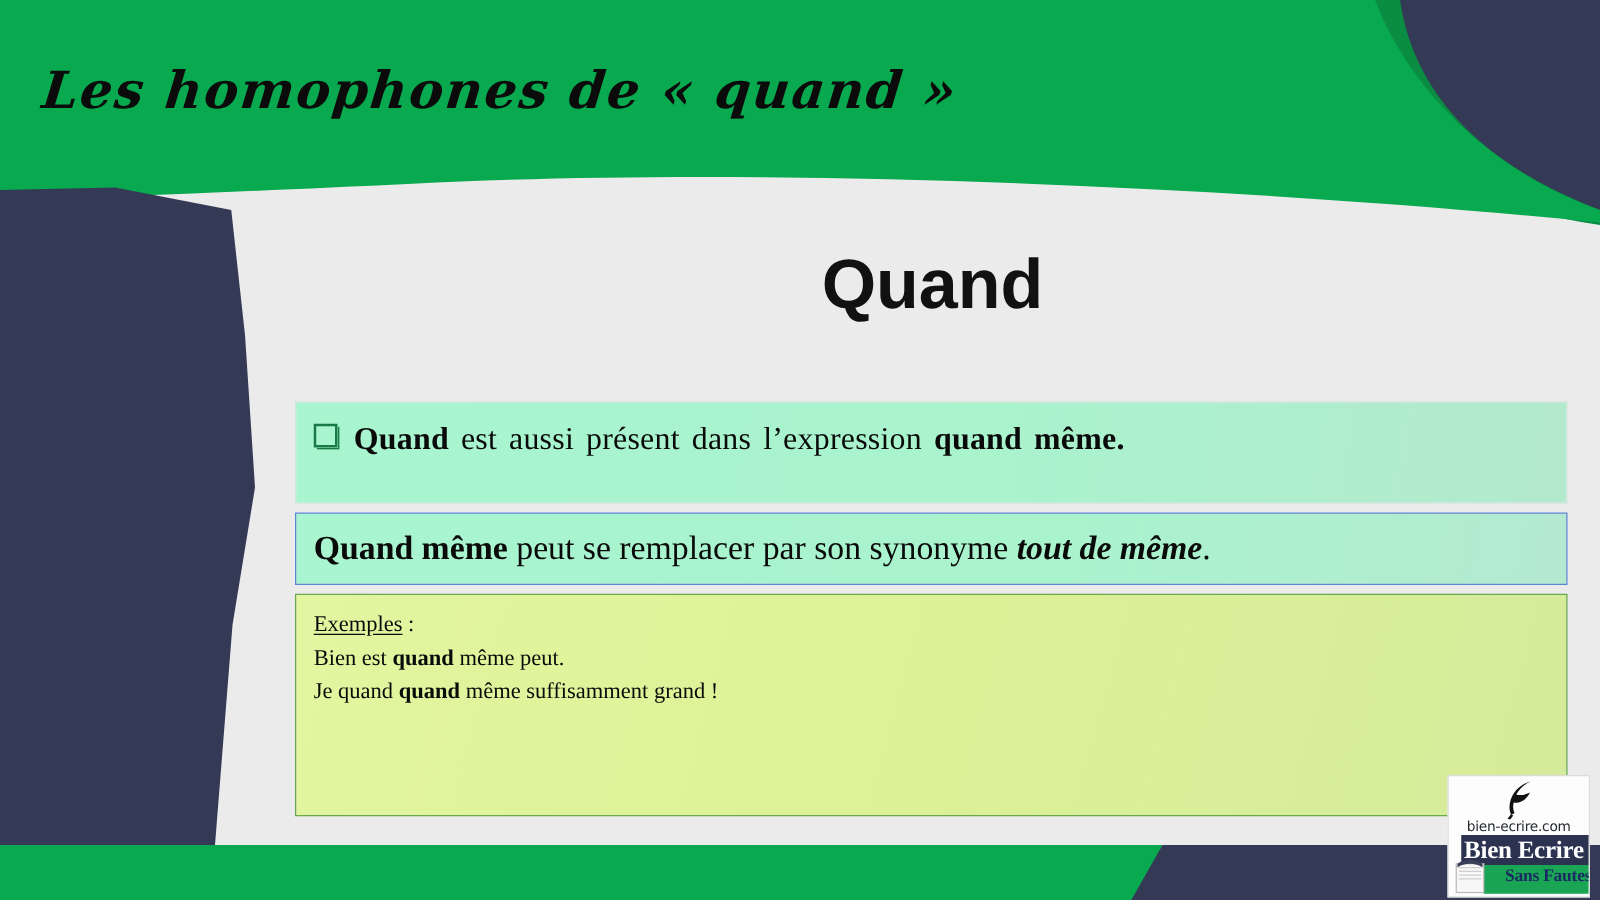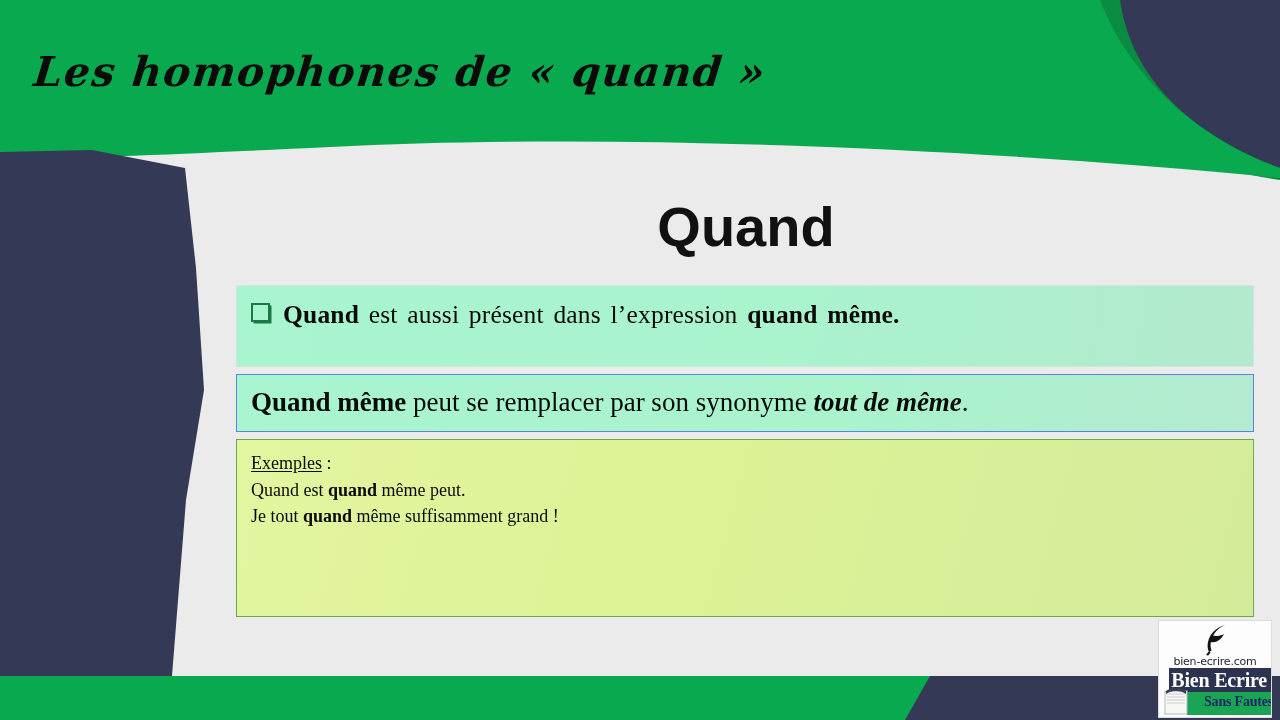--- a/index.html
+++ b/index.html
@@ -54,20 +54,21 @@
     color: #111111;
   }
 
   
   .box {
     position: absolute;
     left: 236px;
     width: 1018px;
     box-sizing: border-box;
     color: #0a0a0a;
+    margin-top: 36px;
   }
   .box1 {
     top: 285px;
     height: 82px;
     background: linear-gradient(100deg, #a8f5cf 0%, #a9f3cd 55%, #b3e9cd 100%);
     border: 1px solid #cfe6dc;
     padding: 10px 14px 0 14px;
   }
   .box2 {
     top: 374px;
@@ -231,24 +232,24 @@
     <div class="line l2">
       <span class="b">Quand même</span><span> peut se remplacer par son synonyme </span><span class="bi">tout de même</span><span>.</span>
     </div>
   </div>
 
   <div class="box box3">
     <div class="line">
       <span class="u">Exemples</span><span> :</span>
     </div>
     <div class="line">
-      <span>Quand est </span><span class="b">quand</span><span> même peut.</span>
+      <span>Bien est </span><span class="b">quand</span><span> même peut.</span>
     </div>
     <div class="line">
-      <span>Je tout </span><span class="b">quand</span><span> même suffisamment grand  !</span>
+      <span>Je quand </span><span class="b">quand</span><span> même suffisamment grand  !</span>
     </div>
   </div>
 
 
   <div class="logo">
     <svg class="logo-quill" viewBox="0 0 26 32">
       <path d="M22,1 C14,3 7,9 5,18 C4.2,22 4.6,25 6,28 L8.6,26.4
                C7.4,23.6 7.2,20.8 8,18 C13,19 18,16 21,10 C17,12 13,12.6 10,11.6
                C13,6.4 17.2,3 22,1 Z" fill="#121212"></path>
       <path d="M5.6,27.6 L3,31 L5.2,31.6 L7.6,28.4 Z" fill="#121212"></path>

